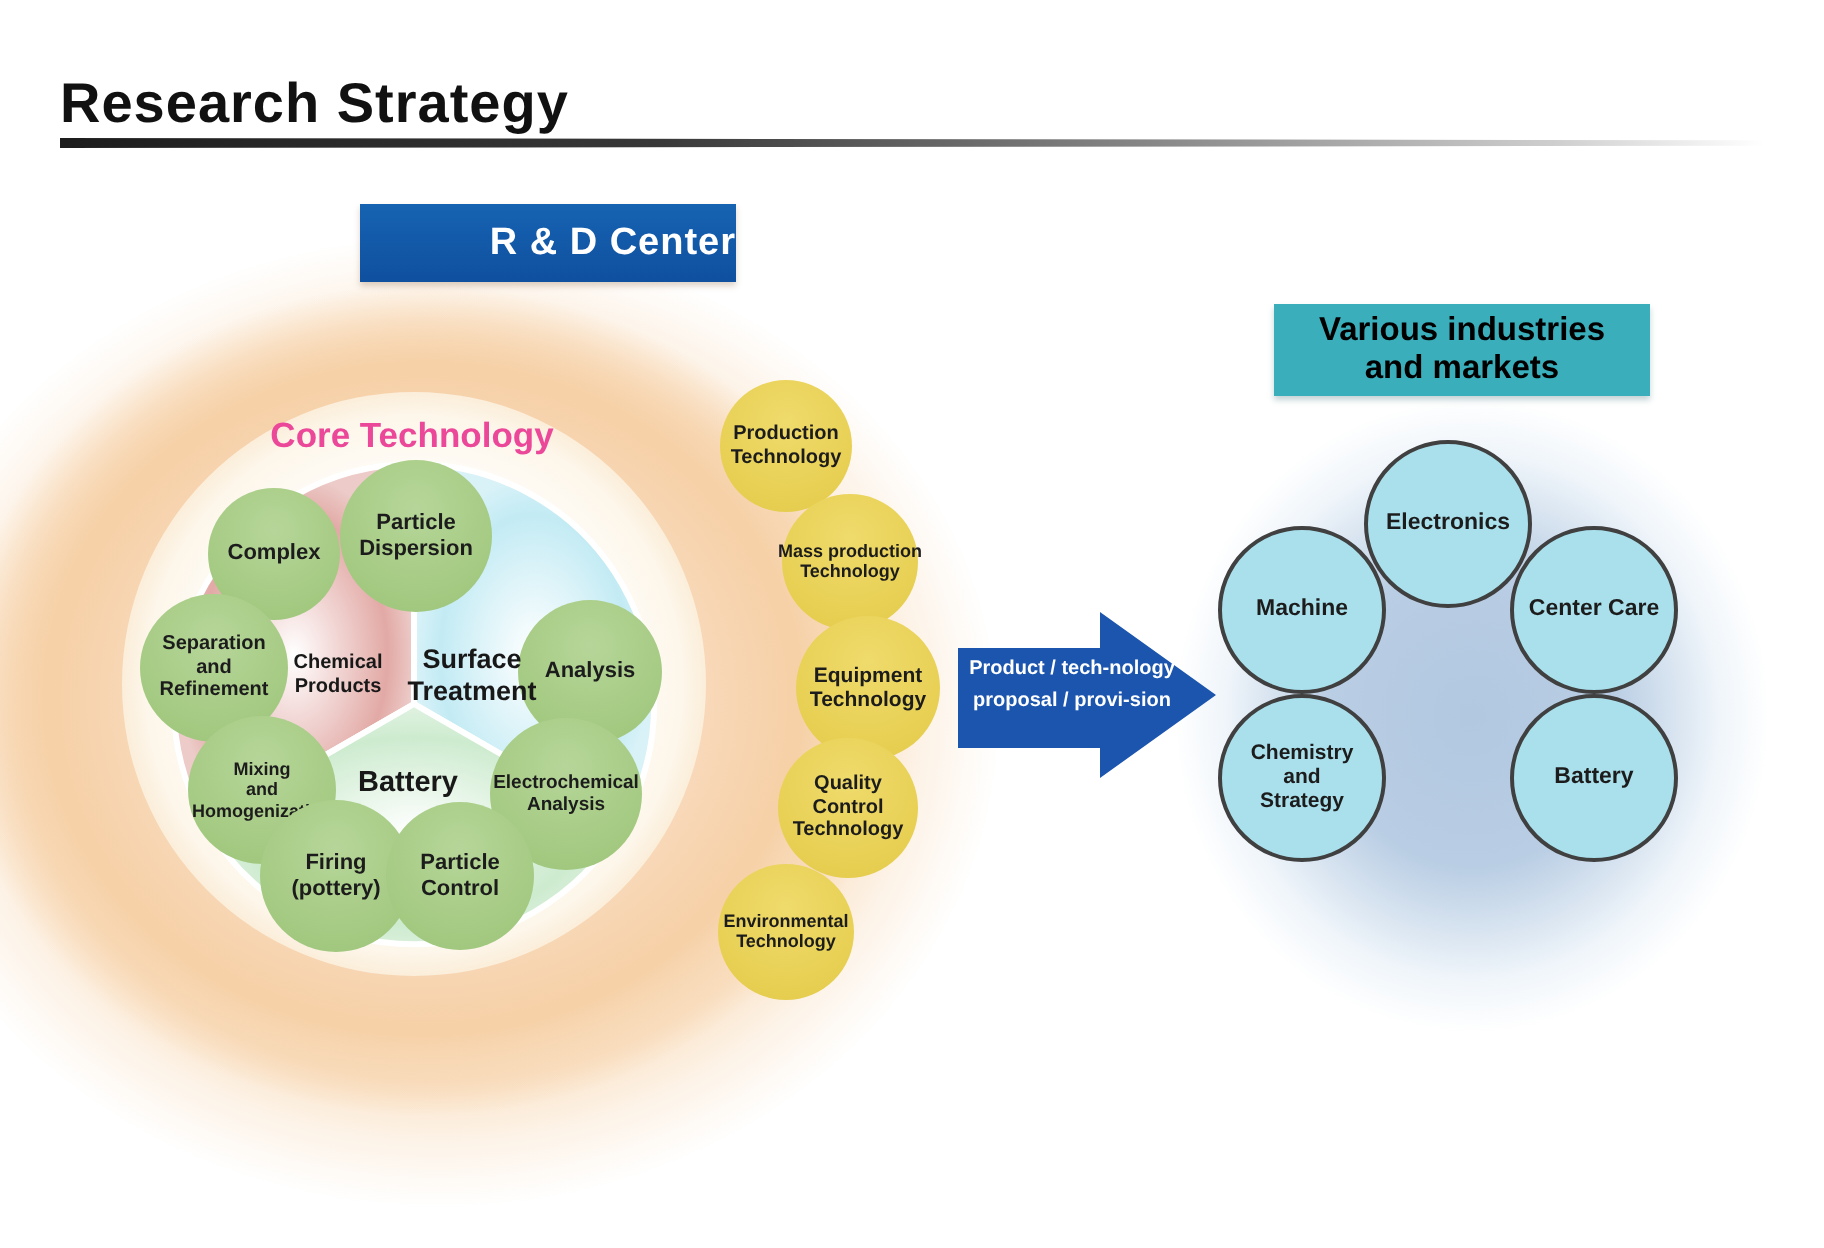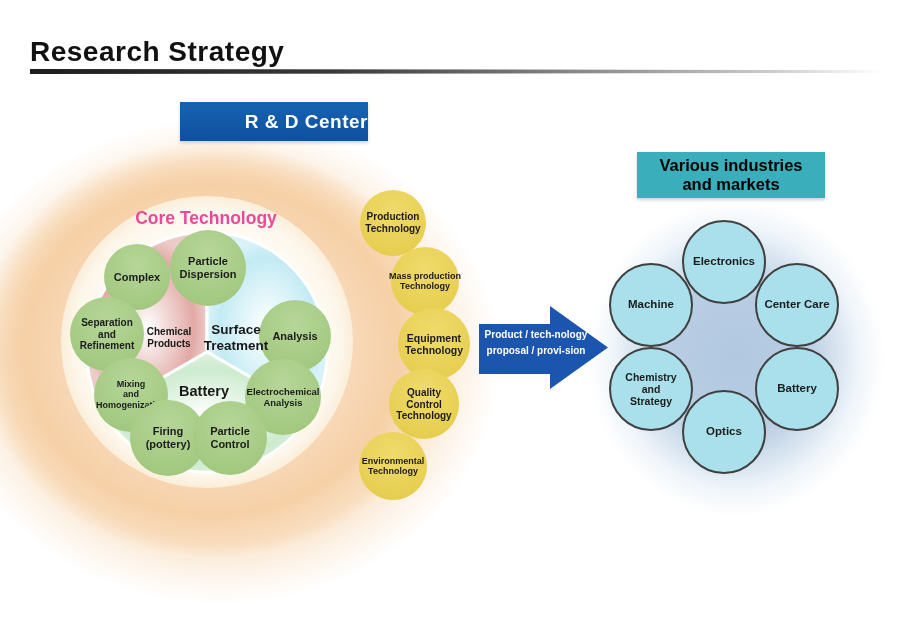--- a/index.html
+++ b/index.html
@@ -208,17 +208,14 @@
       <span class="lbl fs115">Center Care</span>
     </div>
   <div class="bubble cyan c4">
       <span class="lbl fs105">Chemistry
 and
 Strategy</span>
     </div>
   <div class="bubble cyan c5">
       <span class="lbl fs115">Battery</span>
     </div>
-  <div class="bubble cyan c6">
-      <span class="lbl fs115">Optics</span>
-    </div>
 
 </div>
 
 </body></html>

